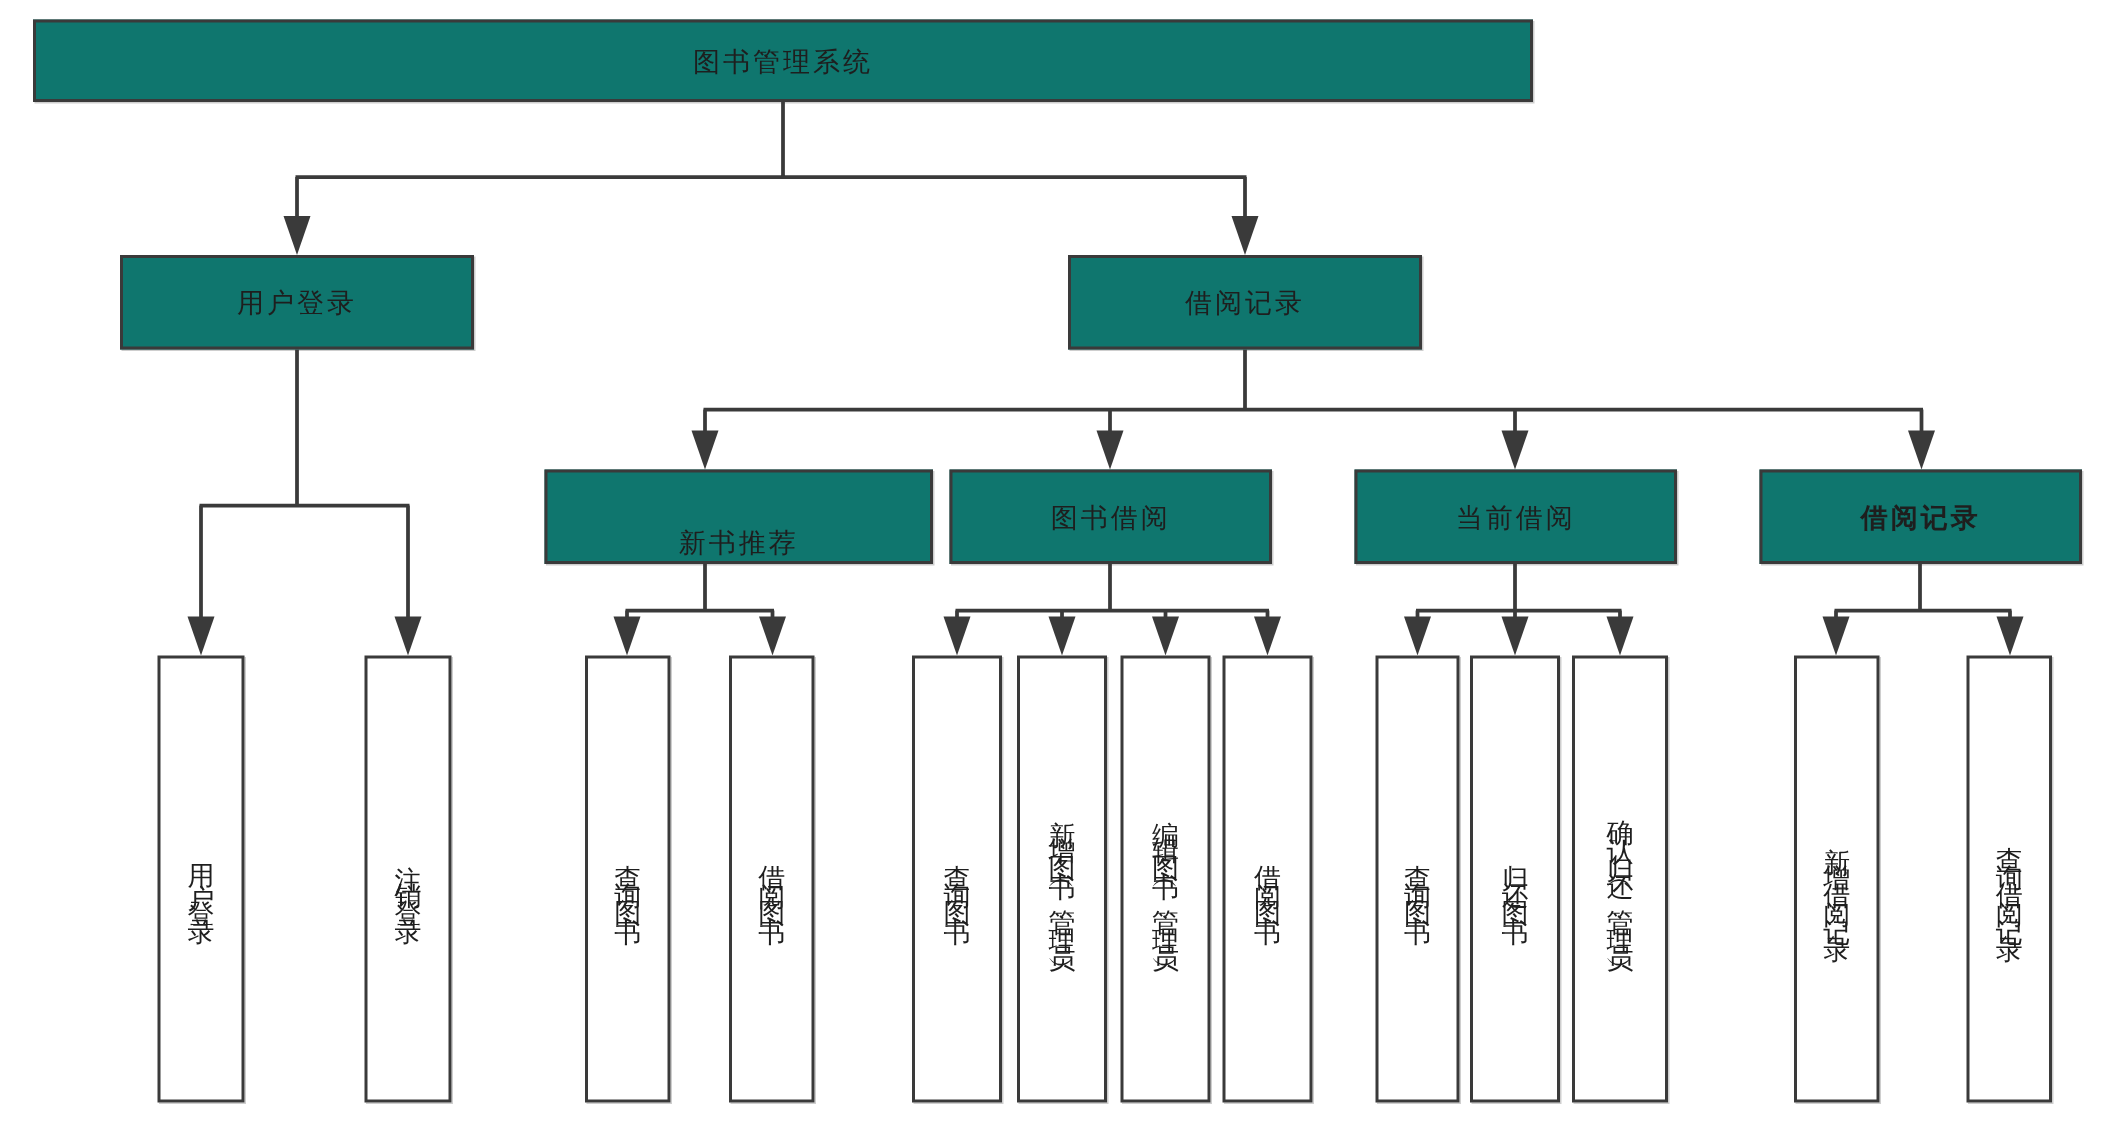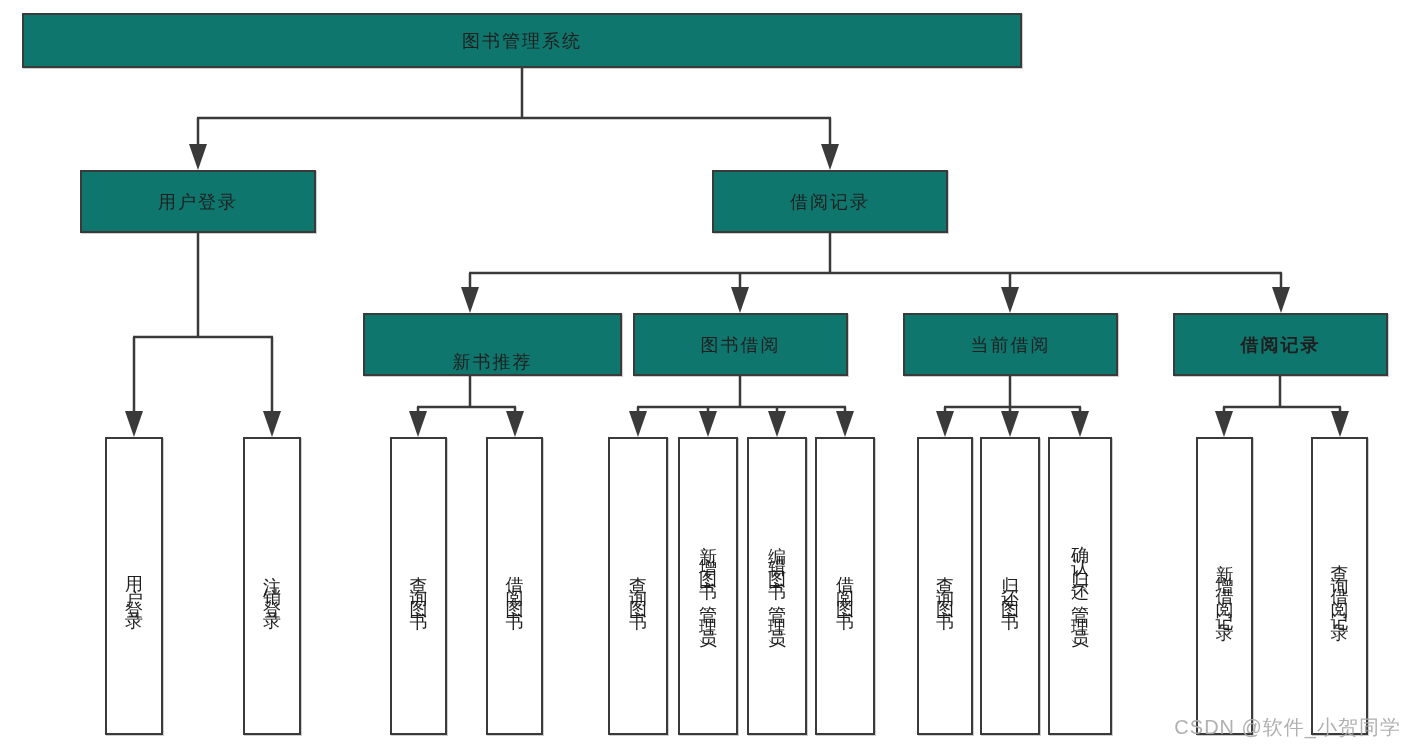--- a/index.html
+++ b/index.html
@@ -173,15 +173,14 @@
     <span>确认归还（管理员）</span>
   </div>
 
   <div class="leaf" style="left:1196px; top:437px; width:57px; height:298px;">
     <span>新增借阅记录</span>
   </div>
   <div class="leaf" style="left:1311px; top:437px; width:57px; height:298px;">
     <span>查询借阅记录</span>
   </div>
 
-  <div class="watermark">CSDN @软件_小贺同学</div>
 
 </div>
 
 </body></html>

